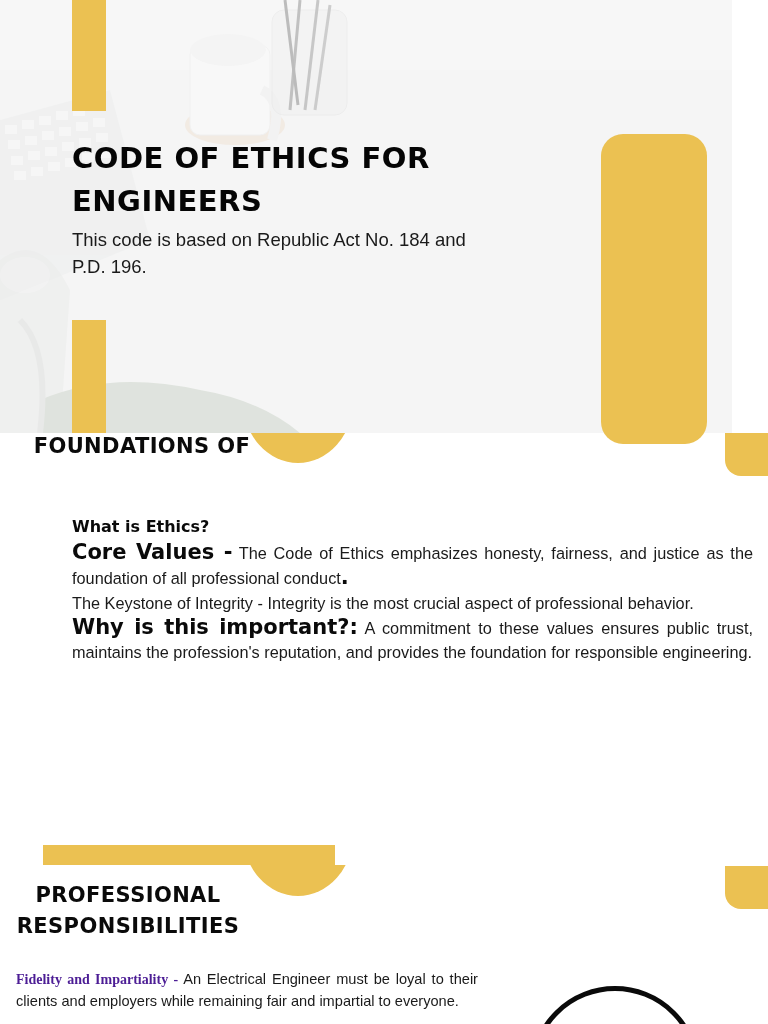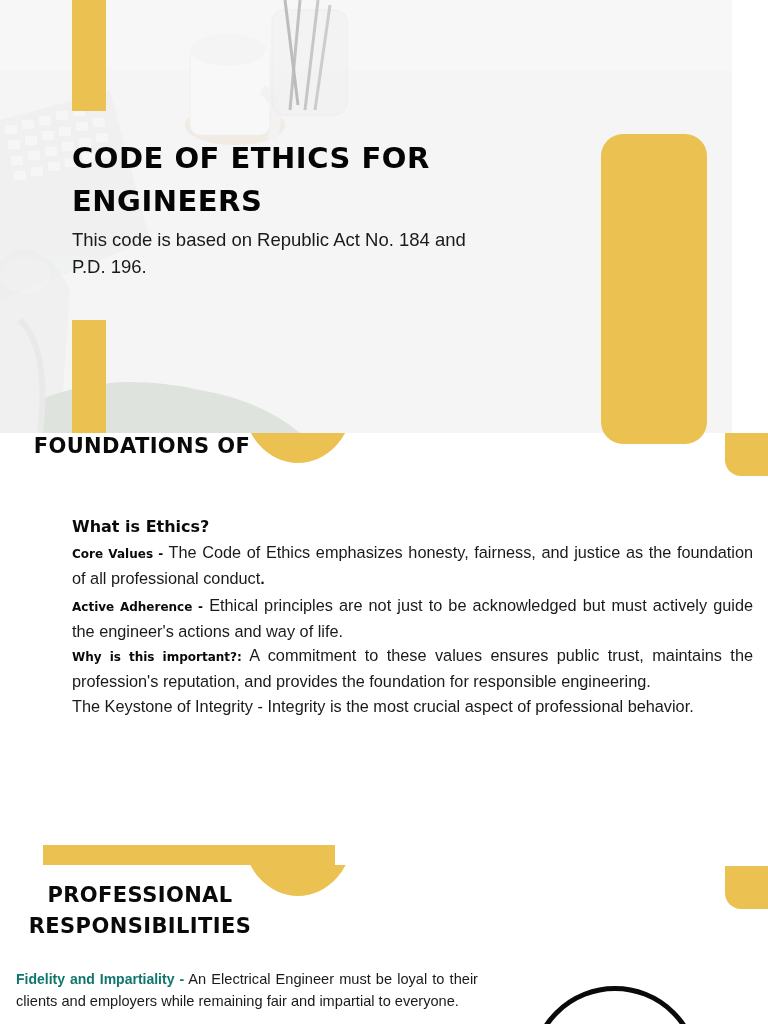--- a/index.html
+++ b/index.html
@@ -42,36 +42,36 @@
 
   .tab-right-1 { position: absolute; left: 725px; top: 433px; width: 43px; height: 43px; border-radius: 0 0 0 16px; }
   .tab-right-2 { position: absolute; left: 725px; top: 866px; width: 43px; height: 43px; border-radius: 0 0 0 16px; }
   .bar-sec2 { position: absolute; left: 43px; top: 845px; width: 292px; height: 20px; }
 
   .section-title {
     position: absolute; font-family: "DejaVu Sans", sans-serif; font-weight: bold;
     font-size: 21px; line-height: 31px; color: #0a0a0a; letter-spacing: 0.4px; text-align: center;
   }
   .st-1 { left: 22px; top: 431px; width: 240px; }
-  .st-2 { left: 20px; top: 880px; width: 240px; }
+  .st-2 { left: 8px; top: 880px; width: 240px; }
 
   
   .content {
     position: absolute; left: 60px; top: 514px; width: 681px;
     font-size: 16.3px; line-height: 24.3px; color: #1a1a1a; text-align: justify; margin-left: 12px;
   }
   .content p { margin: 0; }
-  .content .b { font-family: "DejaVu Sans", sans-serif; font-weight: bold; font-size: 12px; color: #0a0a0a; }
+  .content .b { font-family: "DejaVu Sans", sans-serif; font-weight: bold; font-size: 21px; color: #0a0a0a; }
   .q-head { font-family: "DejaVu Sans", sans-serif; font-weight: bold; font-size: 16px; color: #0a0a0a; line-height: 25px; margin-bottom: 1px !important; }
 
   .content2 {
     position: absolute; left: 16px; top: 969px; width: 462px;
     font-size: 14.6px; line-height: 21.5px; color: #1a1a1a; text-align: justify;
   }
-  .content2 .b { font-family: Liberation Sans, sans-serif; font-weight: bold; font-size: 14px; color: #0f766e; }
+  .content2 .b { font-family: Liberation Serif, serif; font-weight: bold; font-size: 14px; color: #4c1d95; }
 
   .circle-icon {
     position: absolute; left: 530px; top: 986px; width: 170px; height: 170px;
     border: 5px solid #0a0a0a; border-radius: 50%;
   }
 </style>
 </head>
 <body>
 
 <section class="hero">
@@ -152,27 +152,24 @@
 
 <h2 class="section-title st-1">
   <div>FOUNDATIONS OF</div>
 </h2>
 
 <div class="content">
   <p class="q-head">What is Ethics?</p>
   <p>
     <span class="b">Core Values -</span><span> The Code of Ethics emphasizes honesty, fairness, and justice as the foundation of all professional conduct</span><span class="b">.</span>
   </p>
-  <p>
-    <span class="b">Active Adherence -</span><span> Ethical principles are not just to be acknowledged but must actively guide the engineer's actions and way of life.</span>
-  </p>
+  <p style="text-align:left;">The Keystone of Integrity - Integrity is the most crucial aspect of professional behavior.</p>
   <p>
     <span class="b">Why is this important?:</span><span> A commitment to these values ensures public trust, maintains the profession's reputation, and provides the foundation for responsible engineering.</span>
   </p>
-  <p style="text-align:left;">The Keystone of Integrity - Integrity is the most crucial aspect of professional behavior.</p>
 </div>
 
 <div class="yellow bar-sec2"></div>
 <div class="yellow half-circle hc-2"></div>
 <div class="yellow tab-right-2"></div>
 
 <h2 class="section-title st-2">
   <div>PROFESSIONAL</div>
   <div>RESPONSIBILITIES</div>
 </h2>

